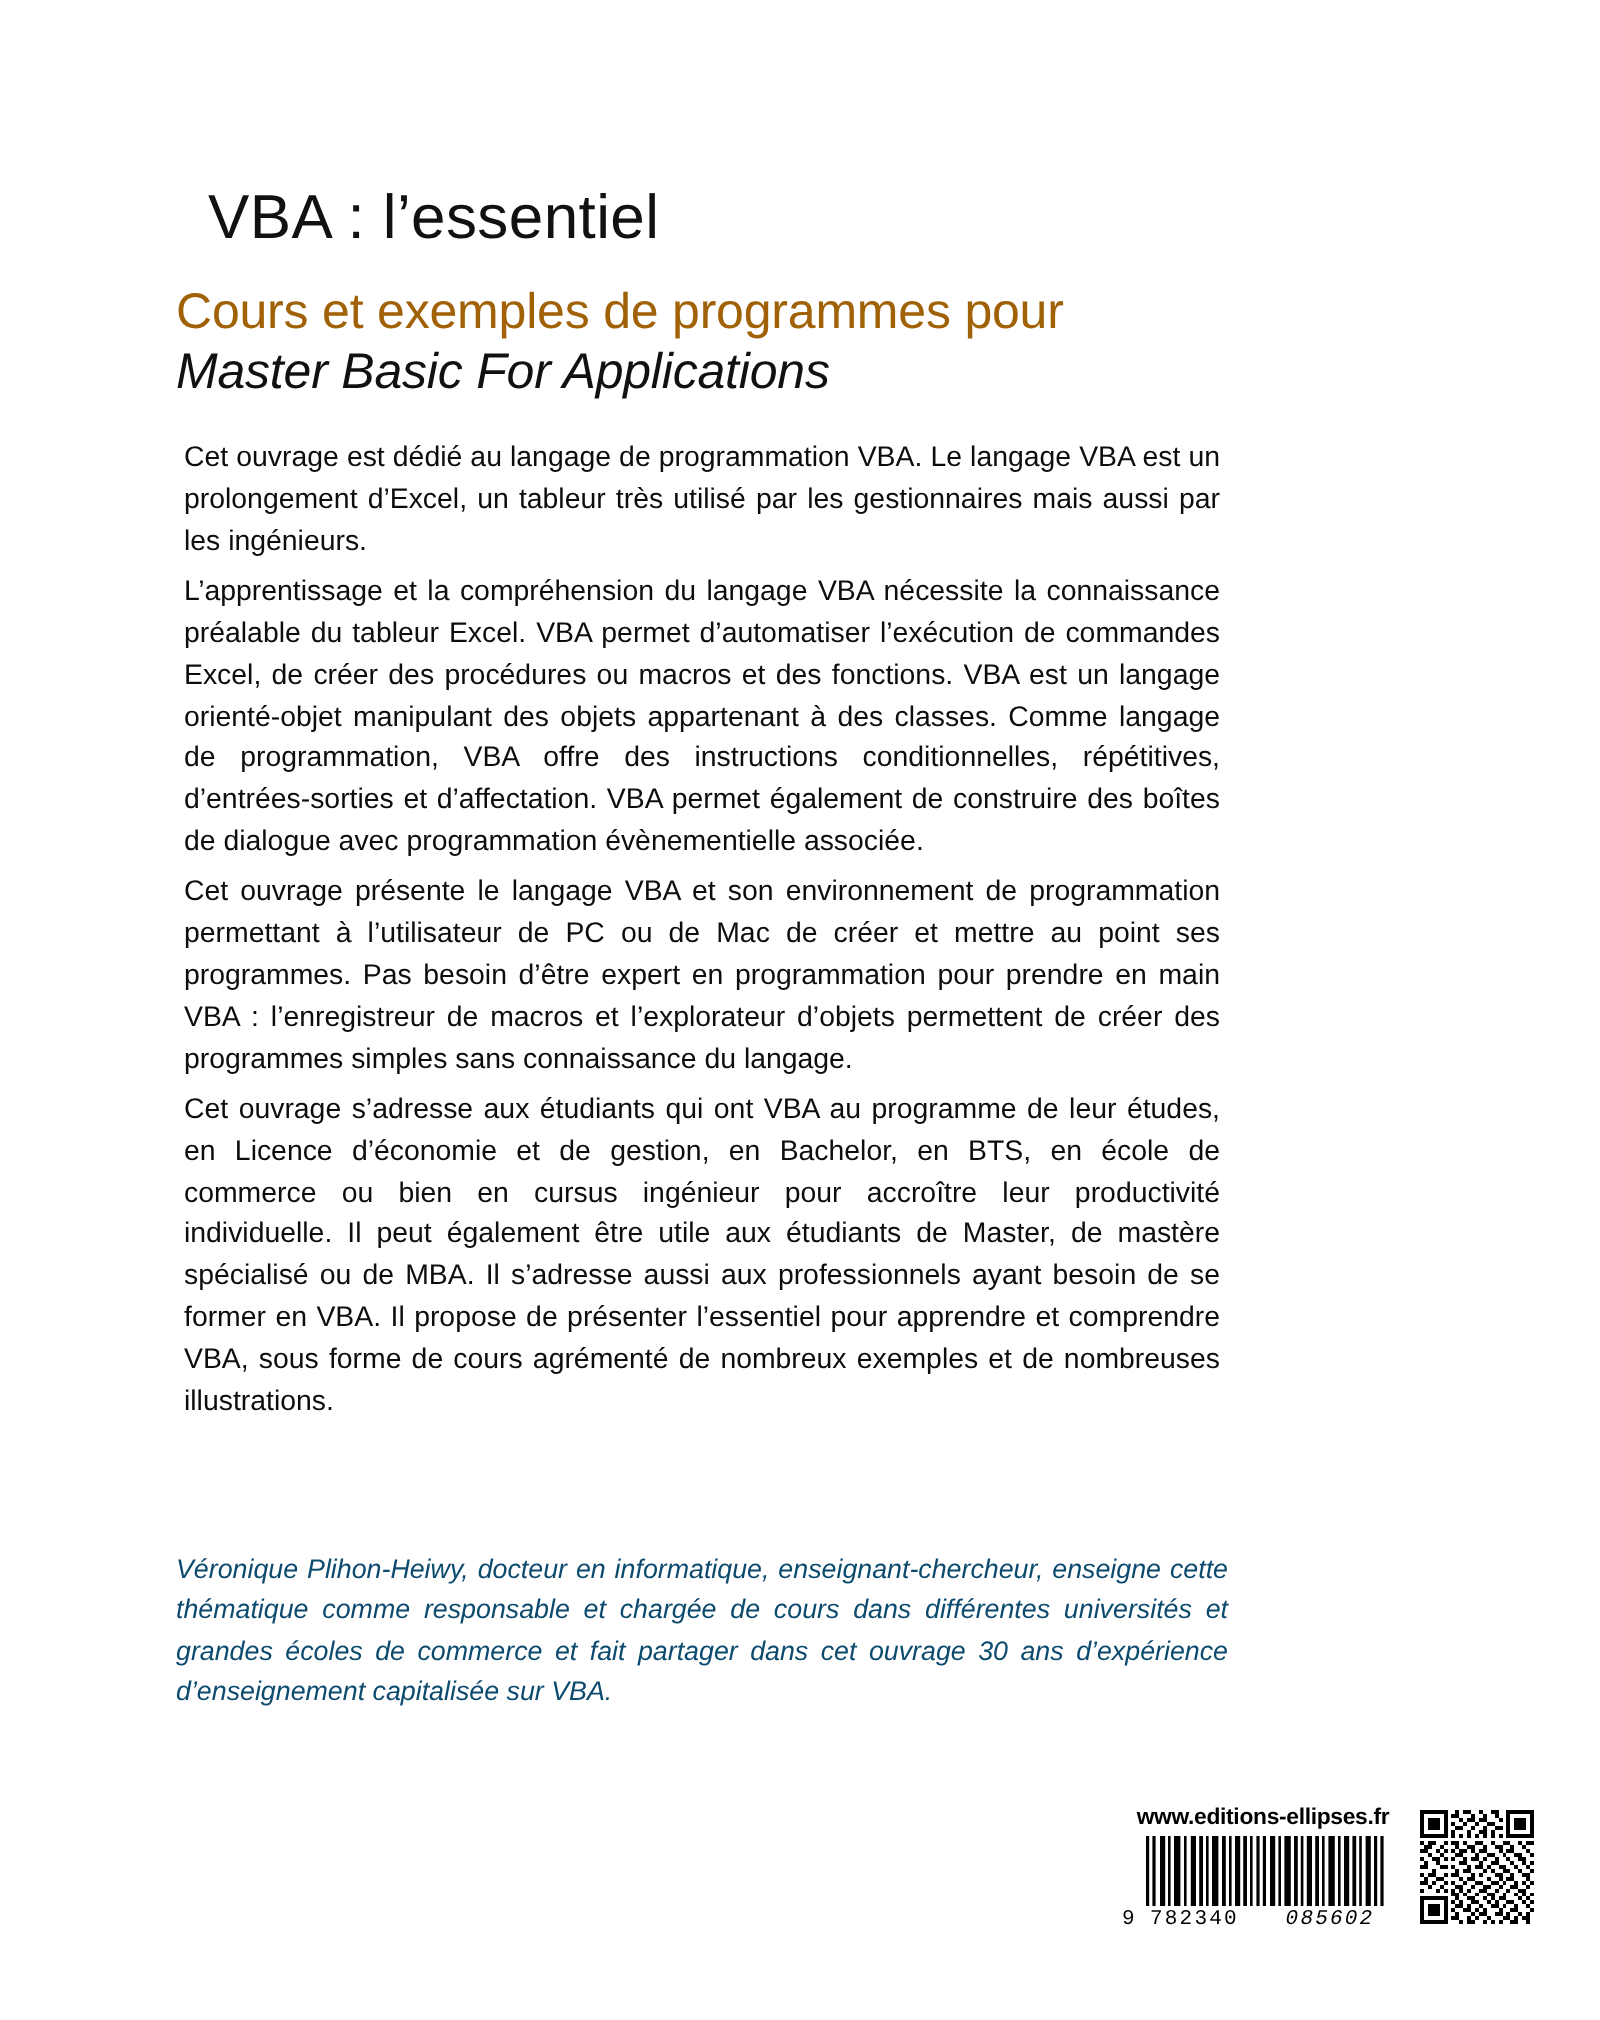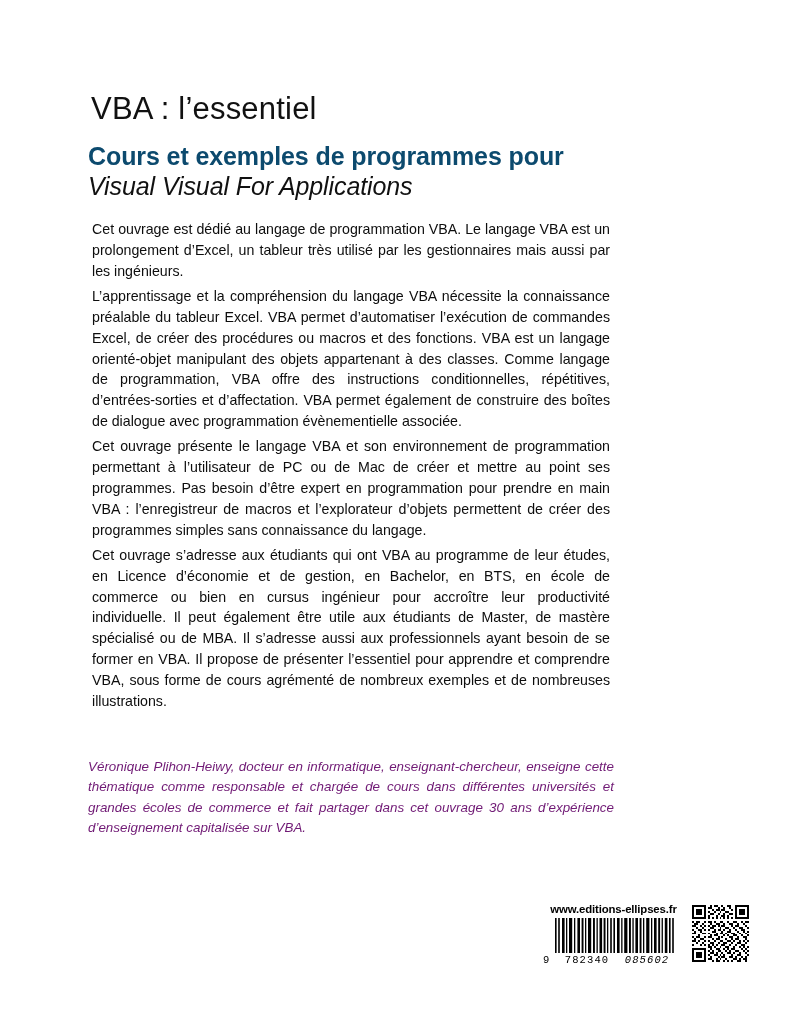--- a/index.html
+++ b/index.html
@@ -27,31 +27,31 @@
     left: 88px;
     top: 92px;
     width: 526px;
   }
 
   .title {
     font-size: 31px;
     font-weight: 400;
     letter-spacing: 0.2px;
     line-height: 1.1;
-    margin: 0 0 16px 3px;
+    margin: 0 0 16px 16px;
     color: #111111;
   }
 
   .subtitle-line1 {
     font-size: 25px;
-    font-weight: 700;
+    font-weight: 400;
     line-height: 1.18;
     margin: 0;
     letter-spacing: -0.1px;
-    color: #0c4a6e;
+    color: #a16207;
   }
 
   .subtitle-line2 {
     font-size: 25px;
     font-weight: 400;
     font-style: italic;
     line-height: 1.18;
     margin: 0 0 18px 0;
     letter-spacing: -0.1px;
     color: #111111;
@@ -64,37 +64,37 @@
     text-justify: inter-word;
     color: #0d0d0d;
   }
 
   .body-block p {
     margin: 4px;
     text-align: justify;
   }
 
   .bio-block {
-    margin-top: 45px;
+    margin-top: 63px;
     font-size: 13.4px;
     font-style: italic;
     line-height: 20.4px;
     text-align: justify;
-    color: #701a75;
+    color: #0c4a6e;
   }
 
   .bio-block p {
     margin: 0;
     text-align: justify;
   }
 
   
   .footer {
     position: absolute;
-    left: 542px;
+    left: 560px;
     top: 903px;
     width: 210px;
   }
 
   .footer-row {
     display: flex;
     align-items: flex-start;
     gap: 7px;
   }
 
@@ -140,21 +140,20 @@
     color: #000;
     background: #fff;
   }
   .isbn-lead {
     width: 14px;
     text-align: left;
     padding-left: 1px;
   }
   .isbn-groupA {
     width: 60px;
-    text-align: center;
   }
   .isbn-groupB {
     width: 60px;
     text-align: center;
     font-style: italic;
   }
 
   .qr-wrap {
     width: 57px;
     height: 57px;
@@ -166,21 +165,21 @@
 <body>
 
 <div class="page">
 
   <div class="content">
 
     <h1 class="title">VBA : l’essentiel</h1>
 
     <div class="subtitle-line1">Cours et exemples de programmes pour</div>
 
-    <div class="subtitle-line2">Visual Visual For Applications</div>
+    <div class="subtitle-line2">Master Basic For Applications</div>
 
     <div class="body-block">
       <p>Cet ouvrage est dédié au langage de programmation VBA. Le langage VBA est un prolongement d’Excel, un tableur très utilisé par les gestionnaires mais aussi par les ingénieurs.</p>
       <p>L’apprentissage et la compréhension du langage VBA nécessite la connaissance préalable du tableur Excel. VBA permet d’automatiser l’exécution de commandes Excel, de créer des procédures ou macros et des fonctions. VBA est un langage orienté-objet manipulant des objets appartenant à des classes. Comme langage de programmation, VBA offre des instructions conditionnelles, répétitives, d’entrées-sorties et d’affectation. VBA permet également de construire des boîtes de dialogue avec programmation évènementielle associée.</p>
       <p>Cet ouvrage présente le langage VBA et son environnement de programmation permettant à l’utilisateur de PC ou de Mac de créer et mettre au point ses programmes. Pas besoin d’être expert en programmation pour prendre en main VBA : l’enregistreur de macros et l’explorateur d’objets permettent de créer des programmes simples sans connaissance du langage.</p>
       <p>Cet ouvrage s’adresse aux étudiants qui ont VBA au programme de leur études, en Licence d’économie et de gestion, en Bachelor, en BTS, en école de commerce ou bien en cursus ingénieur pour accroître leur productivité individuelle. Il peut également être utile aux étudiants de Master, de mastère spécialisé ou de MBA. Il s’adresse aussi aux professionnels ayant besoin de se former en VBA. Il propose de présenter l’essentiel pour apprendre et comprendre VBA, sous forme de cours agrémenté de nombreux exemples et de nombreuses illustrations.</p>
     </div>
 
     <div class="bio-block">
       <p>Véronique Plihon-Heiwy, docteur en informatique, enseignant-chercheur, enseigne cette thématique comme responsable et chargée de cours dans différentes universités et grandes écoles de commerce et fait partager dans cet ouvrage 30 ans d’expérience d’enseignement capitalisée sur VBA.</p>

